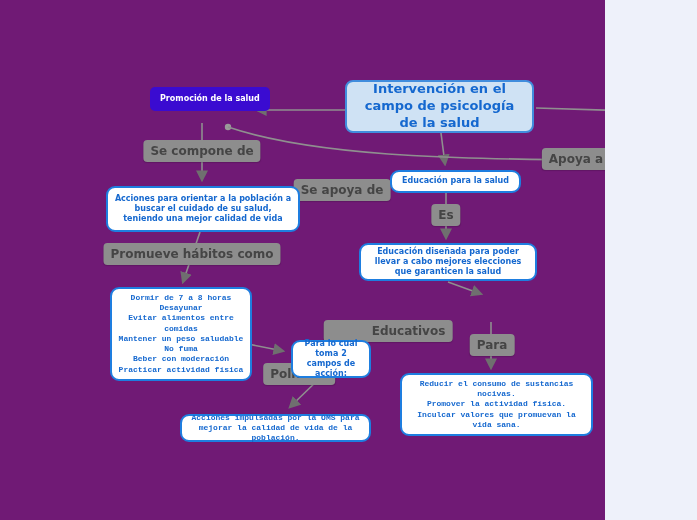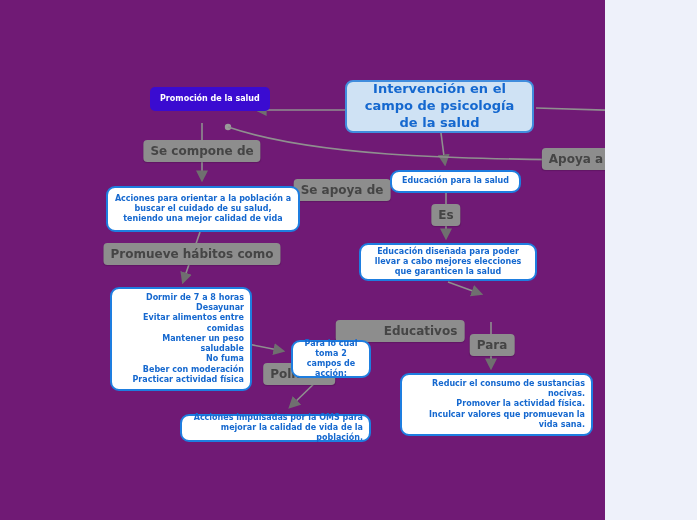--- a/index.html
+++ b/index.html
@@ -23,21 +23,21 @@
     color:#1568cf;
     background:#ffffff;
     border:2px solid #1e7ee0;
     border-radius:9px;
     font-size:8px;line-height:1.28;
     display:flex;align-items:center;justify-content:center;
     text-align:center;
     padding:4px 6px;
   }
   .node.single{white-space:nowrap;width:auto;padding:5px 10px;}
-  .node.left{justify-content:flex-start;text-align:right;}
+  .node.left{justify-content:flex-start;text-align:center;font-family:Liberation Mono, monospace;}
   .multiline{white-space:pre-line;}
   .node-title{
     background:#cfe2f4;
     border:2px solid #418ddd;
     color:#1568cf;
     font-size:13px;line-height:1.3;
     border-radius:8px;
     padding:6px 10px;
   }
   .node-root{
@@ -112,17 +112,17 @@
 Promover la actividad física.
 Inculcar valores que promuevan la vida sana.</div>
 
   <div class="node left" style="left:180px;top:414px;width:191px;height:28px;">Acciones impulsadas por la OMS para mejorar la calidad de vida de la población.</div>
 
   <div class="edge-label" style="left:202px;top:151px;">Se compone de</div>
   <div class="edge-label" style="left:192px;top:254px;">Promueve hábitos como</div>
   <div class="edge-label" style="left:342px;top:190px;">Se apoya de</div>
   <div class="edge-label" style="left:446px;top:215px;">Es</div>
   <div class="edge-label" style="left:576px;top:159px;">Apoya a</div>
-  <div class="edge-label" style="left:400px;top:331px;padding-left:48px;">Educativos</div>
+  <div class="edge-label" style="left:388px;top:331px;padding-left:48px;">Educativos</div>
   <div class="edge-label" style="left:492px;top:345px;">Para</div>
   <div class="edge-label" style="left:299px;top:374px;">Políticos</div>
 
 </div>
 
 </body></html>

